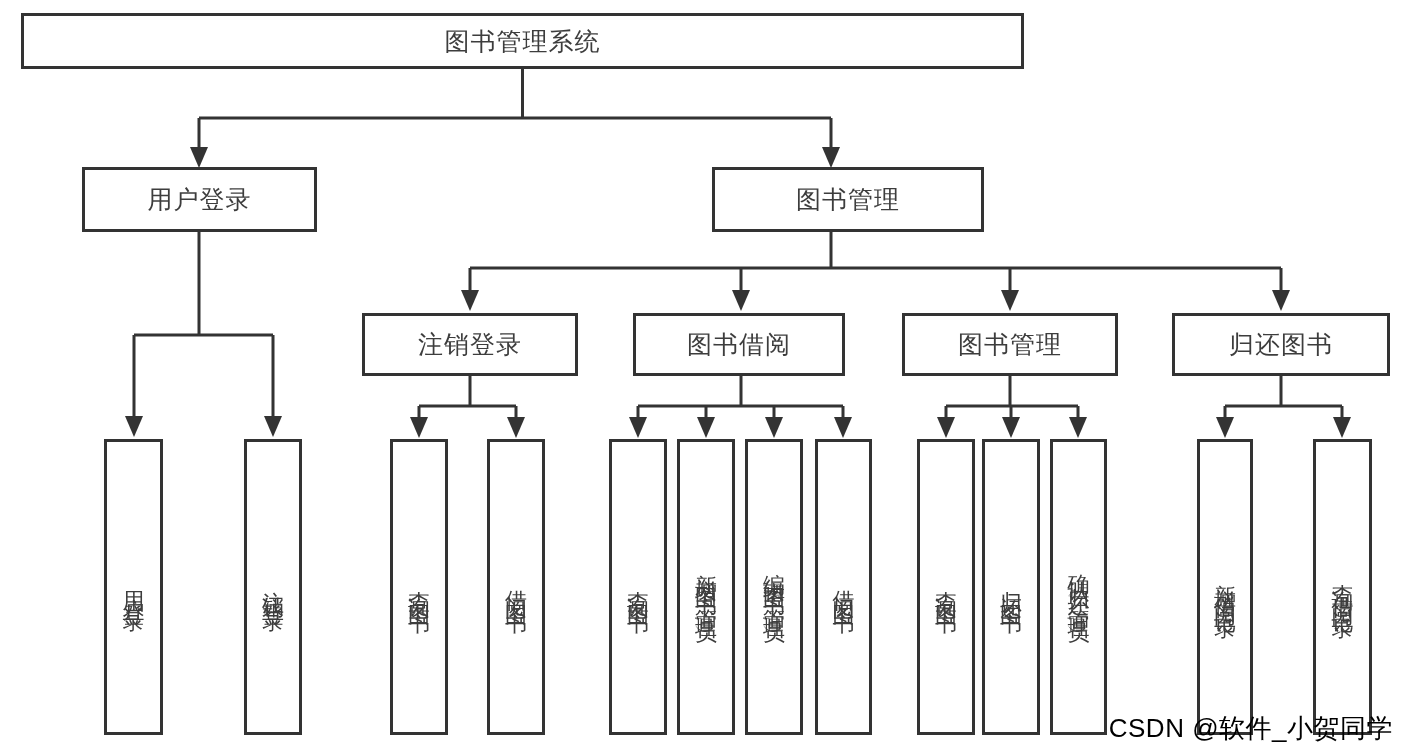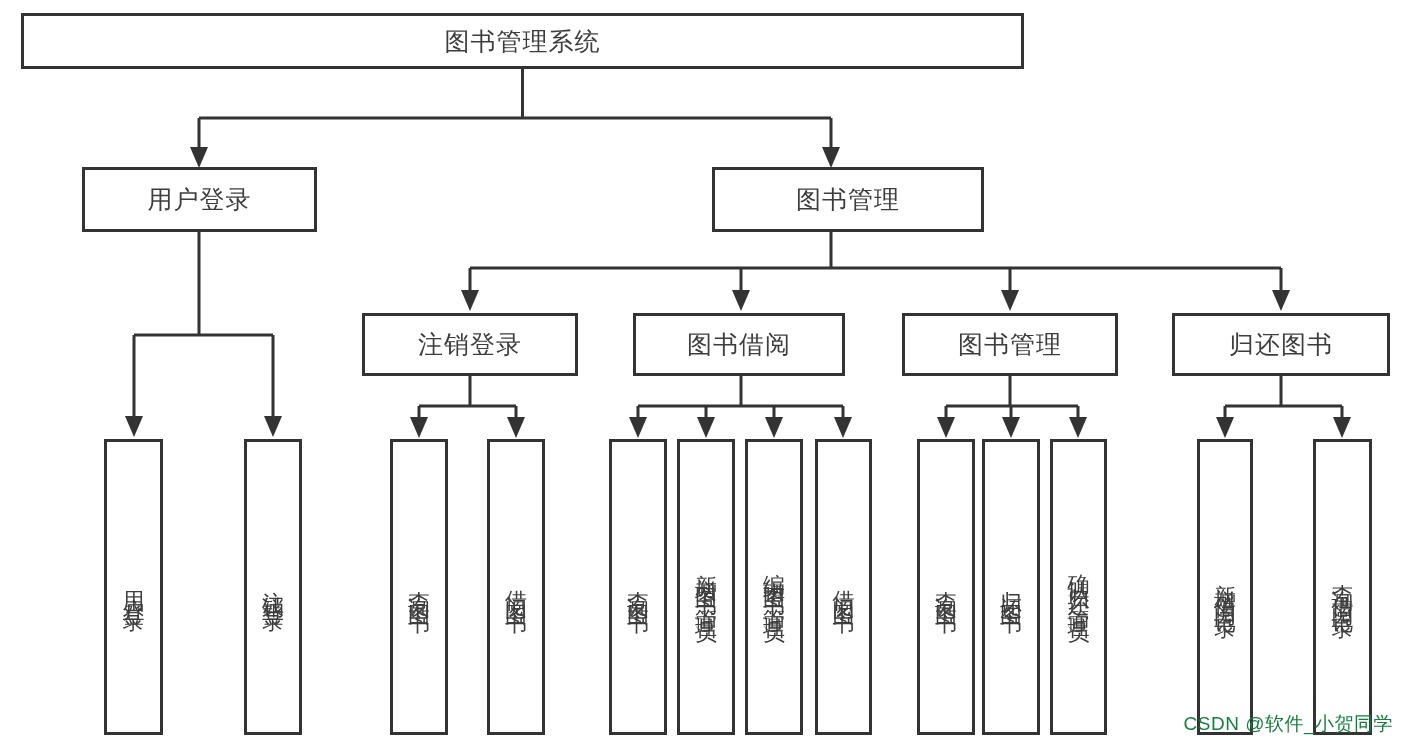--- a/index.html
+++ b/index.html
@@ -38,22 +38,22 @@
     font-size: 22px;
     letter-spacing: 7px;
     line-height: 1.1;
     color: #3d3d3d;
     white-space: nowrap;
   }
   #watermark {
     position: absolute;
     right: 12px;
     top: 711px;
-    font-size: 19px;
-    color: #15803d;
+    font-size: 26px;
+    color: #000000;
     letter-spacing: 0.5px;
     z-index: 5;
     white-space: nowrap;
   }
 </style>
 </head>
 <body>
 
 <div id="stage">
 

